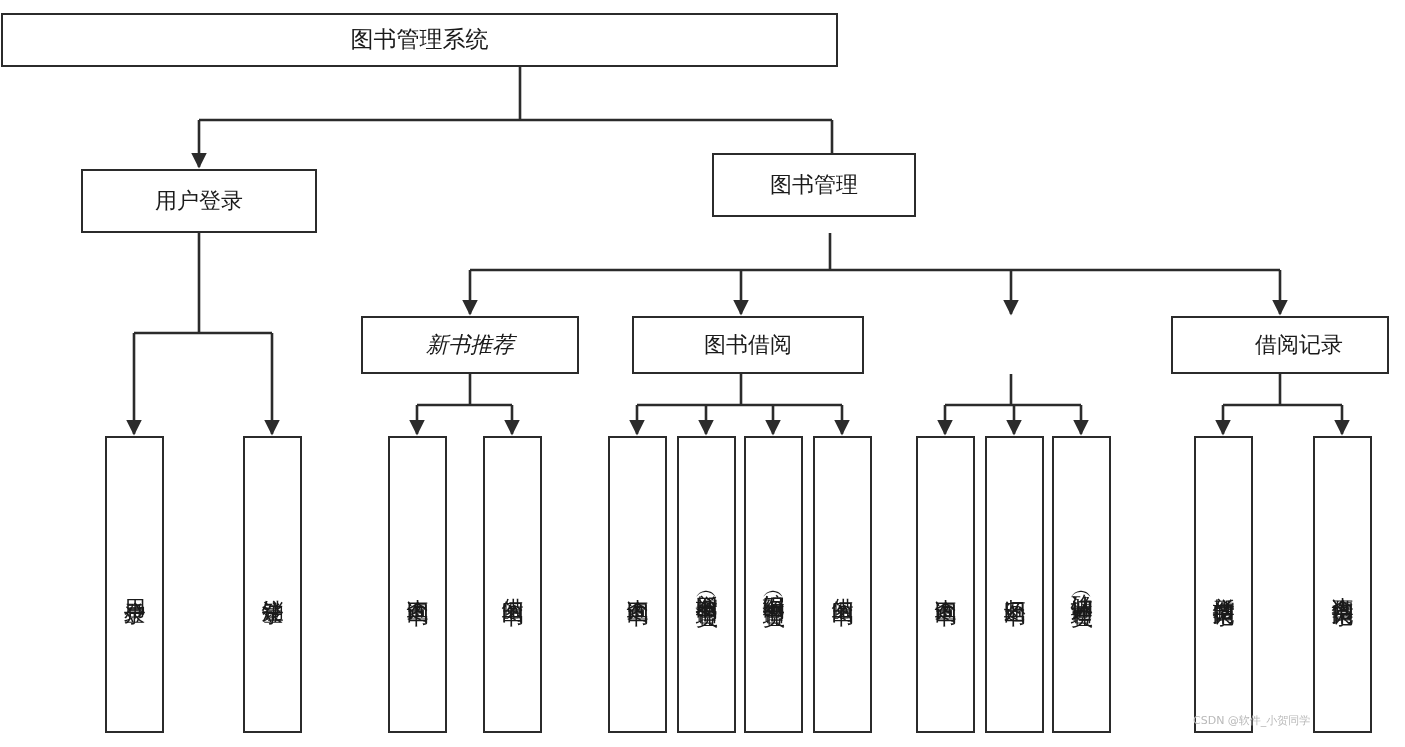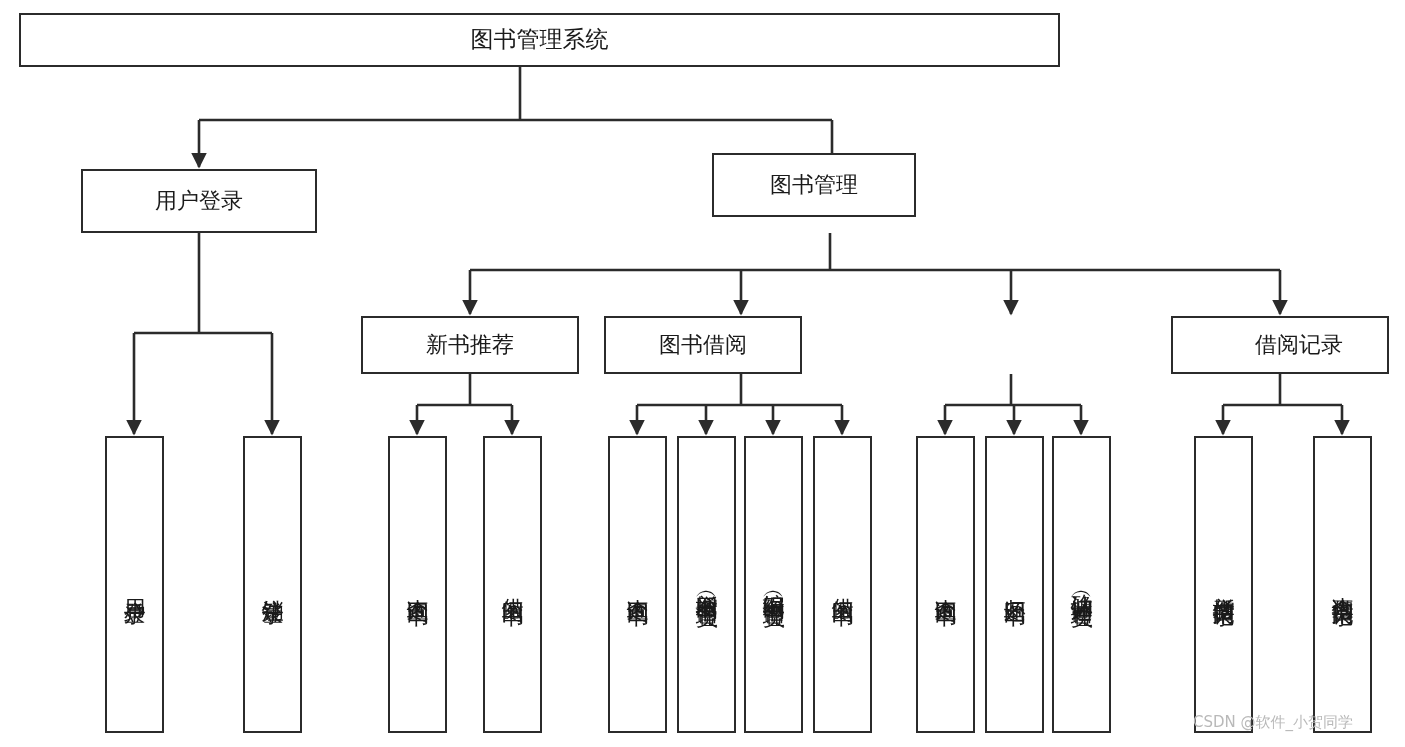--- a/index.html
+++ b/index.html
@@ -53,21 +53,21 @@
   .node.v .vtext {
     writing-mode: vertical-rl;
     text-orientation: upright;
     display: block;
     white-space: normal;
   }
   .watermark {
     position: absolute;
     left: 1193px;
     top: 713px;
-    font-size: 15px;
+    font-size: 11px;
     color: #b9b9b9;
     white-space: nowrap;
     font-family: "DejaVu Sans", "Liberation Sans", sans-serif;
   }
 </style>
 </head>
 <body>
 
 <div id="canvas">
 
@@ -114,27 +114,27 @@
       <path d="M 1014 405 L 1014 434" marker-end="url(#arrow)"></path>
       <path d="M 1081 405 L 1081 434" marker-end="url(#arrow)"></path>
 
       <path d="M 1280 374 L 1280 405"></path>
       <path d="M 1223 405 L 1342 405"></path>
       <path d="M 1223 405 L 1223 434" marker-end="url(#arrow)"></path>
       <path d="M 1342 405 L 1342 434" marker-end="url(#arrow)"></path>
     </g>
   </svg>
 
-  <div class="node root" style="left:19px; top:13px; width:1041px; height:54px;">图书管理系统</div>
+  <div class="node root" style="left:1px; top:13px; width:837px; height:54px;">图书管理系统</div>
 
   <div class="node h" style="left:81px; top:169px; width:236px; height:64px;">用户登录</div>
   <div class="node h" style="left:712px; top:153px; width:204px; height:64px;">图书管理</div>
 
-  <div class="node h" style="left:361px; top:316px; width:218px; height:58px;">新书推荐</div>
-  <div class="node h" style="left:604px; top:316px; width:198px; height:58px;">图书借阅</div>
+  <div class="node h" style="left:361px; top:316px; width:218px; height:58px;font-style:italic;">新书推荐</div>
+  <div class="node h" style="left:632px; top:316px; width:232px; height:58px;">图书借阅</div>
   <div class="node h" style="left:1171px; top:316px; width:218px; height:58px;padding-left:38px;">借阅记录</div>
 
   <div class="node v" style="left:105px; top:436px; width:59px; height:297px;">
     <span class="vtext">用户登录</span>
   </div>
   <div class="node v" style="left:243px; top:436px; width:59px; height:297px;">
     <span class="vtext">注销登录</span>
   </div>
   <div class="node v" style="left:388px; top:436px; width:59px; height:297px;">
     <span class="vtext">查询图书</span>

